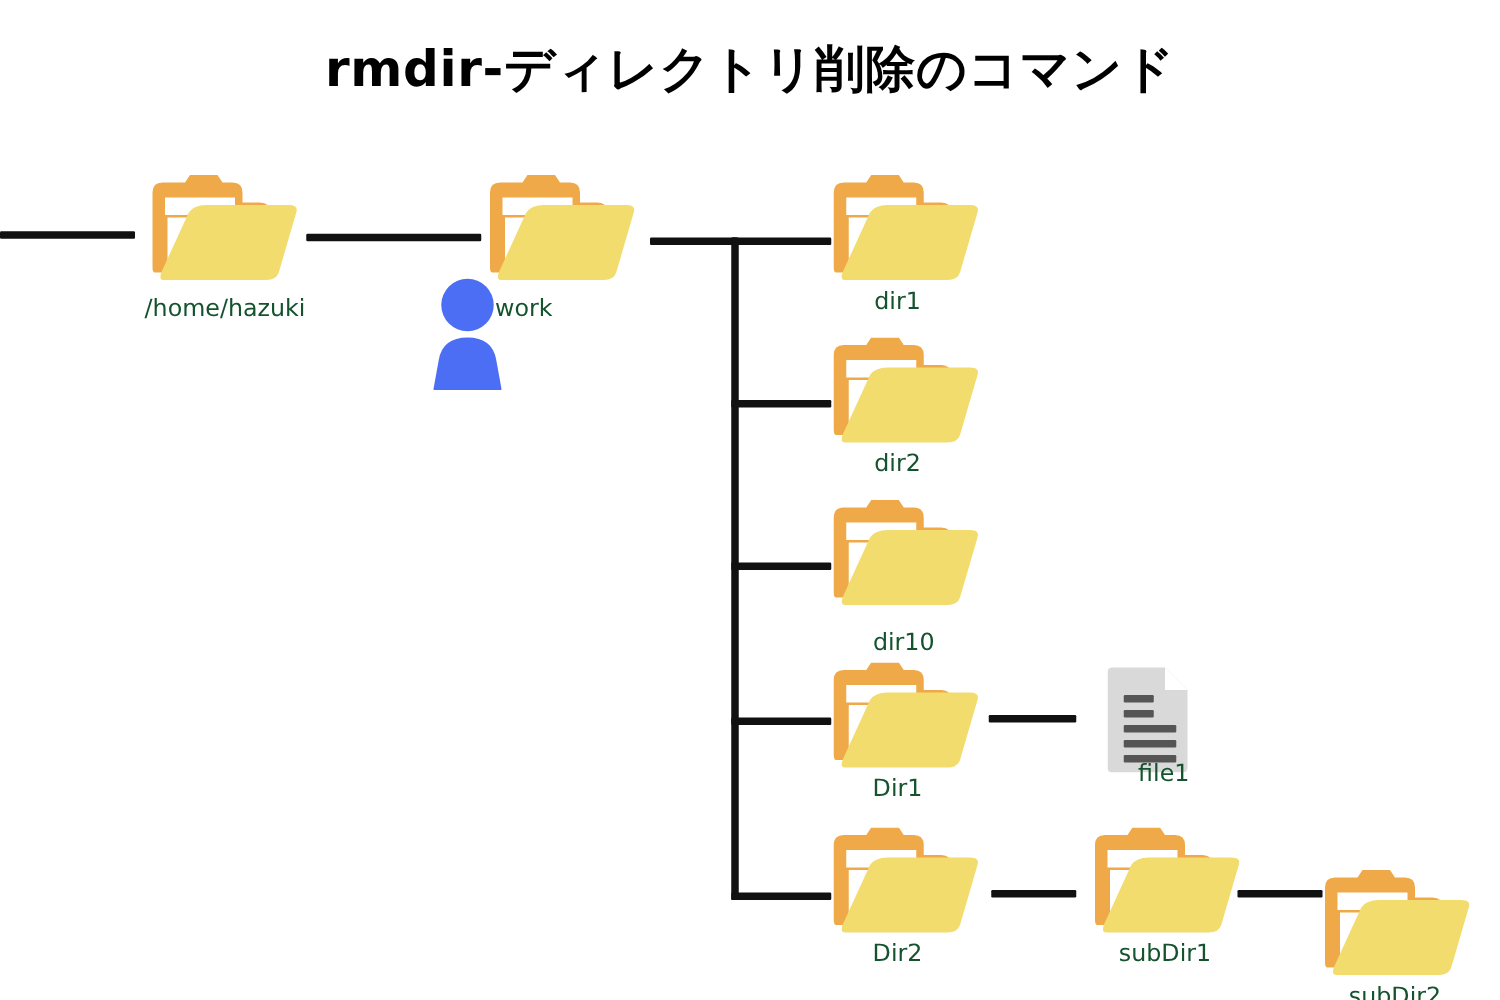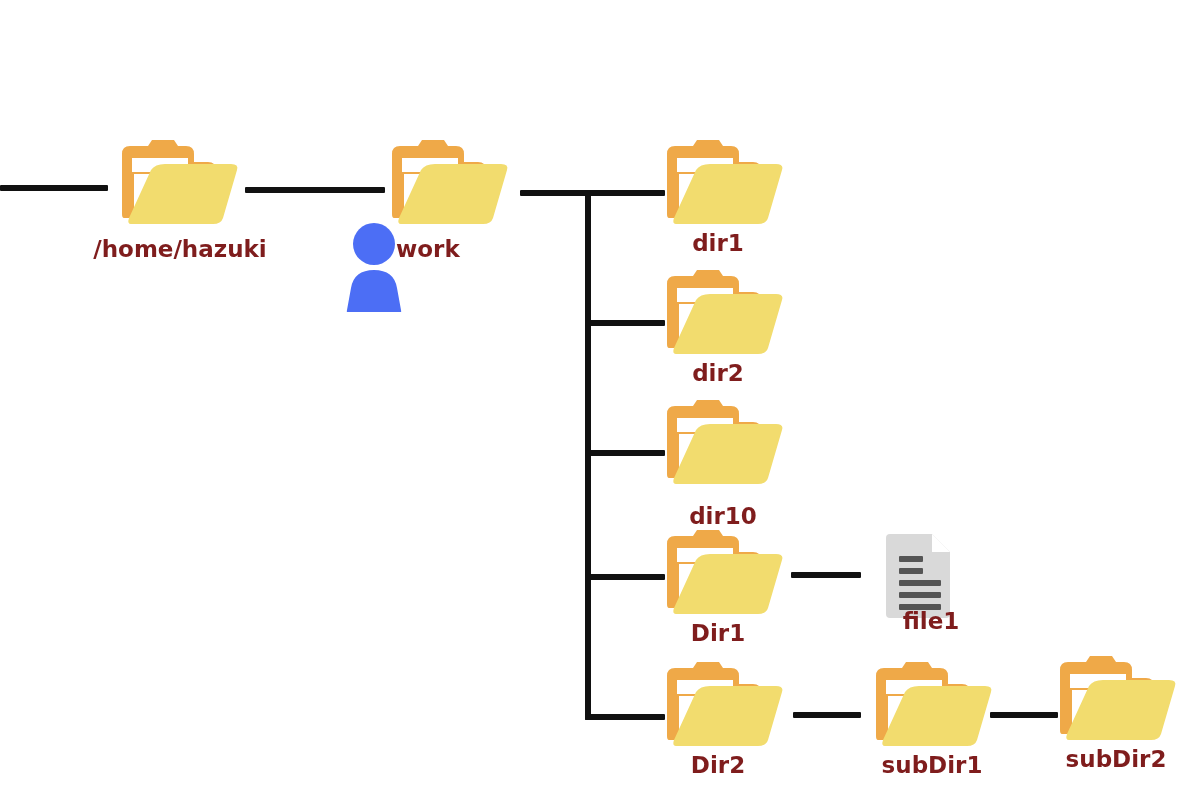--- a/index.html
+++ b/index.html
@@ -26,23 +26,23 @@
   .line{position:absolute;background:#111111;}
   .line-h{height:6px;border-radius:1px;}
   .line-v{width:6px;border-radius:1px;}
 
   
   .node{position:absolute;}
   .node .label{
     position:absolute;
     left:50%;
     transform:translateX(-50%);
-    font-size:23px;
-    font-weight:bold;
-    color:#7f1d1d;
+    font-size:19px;
+    font-weight:normal;
+    color:#14532d;
     white-space:nowrap;
   }
   .node.label-left .label{
     left:auto;right:auto;
     transform:none;
   }
 
   
   .folder-icon{display:block;}
 
@@ -50,20 +50,21 @@
   .doc-icon{display:block;}
 
   
   .person{position:absolute;}
 </style>
 </head>
 <body>
 
 <div id="stage">
 
+  <div class="title">rmdir-ディレクトリ削除のコマンド</div>
 
   <div id="edges-layer">
       <div class="line line-h" style="left: 0px; top: 185px; width: 108px; background: rgb(17, 17, 17);"></div>
       <div class="line line-h" style="left: 245px; top: 187px; width: 140px; background: rgb(17, 17, 17);"></div>
       <div class="line line-h" style="left: 520px; top: 190px; width: 70px; background: rgb(17, 17, 17);"></div>
       <div class="line line-v" style="left: 585px; top: 190px; height: 530px; background: rgb(17, 17, 17);"></div>
       <div class="line line-h" style="left: 585px; top: 190px; width: 80px; background: rgb(17, 17, 17);"></div>
       <div class="line line-h" style="left: 585px; top: 320px; width: 80px; background: rgb(17, 17, 17);"></div>
       <div class="line line-h" style="left: 585px; top: 450px; width: 80px; background: rgb(17, 17, 17);"></div>
       <div class="line line-h" style="left: 585px; top: 574px; width: 80px; background: rgb(17, 17, 17);"></div>
@@ -160,21 +161,21 @@
       <div class="node" style="left: 872px; top: 662px; width: 126px; height: 92px;">
         <div>
           <svg class="folder-icon" width="126" height="92" viewBox="0 0 126 92">
             <path d="M4 14 q0-8 8-8 h18 l4-6 h22 l4 6 h0 q0 0 0 0 h8 q8 0 8 8 v8 h14 q8 0 8 8 v14 h-12 v-10 h-70 v44 h-10 q-2 0 -2-4 z" fill="#efa948"></path>
             <path d="M14 18 h56 v14 h-56 z" fill="#ffffff"></path>
             <path d="M33 30 q4-6 14-6 h66 q8 0 6 6 l-14 48 q-2 6 -10 6 h-82 q-4 0 -2-6 z" fill="#f2dc6e"></path>
           </svg>
         </div>
         <div class="label" style="top: 90px; left: 60px; transform: translateX(-50%);">subDir1</div>
       </div>
-      <div class="node" style="left: 1056px; top: 656px; width: 126px; height: 92px;">
+      <div class="node" style="left: 1056px; top: 696px; width: 126px; height: 92px;">
         <div>
           <svg class="folder-icon" width="126" height="92" viewBox="0 0 126 92">
             <path d="M4 14 q0-8 8-8 h18 l4-6 h22 l4 6 h0 q0 0 0 0 h8 q8 0 8 8 v8 h14 q8 0 8 8 v14 h-12 v-10 h-70 v44 h-10 q-2 0 -2-4 z" fill="#efa948"></path>
             <path d="M14 18 h56 v14 h-56 z" fill="#ffffff"></path>
             <path d="M33 30 q4-6 14-6 h66 q8 0 6 6 l-14 48 q-2 6 -10 6 h-82 q-4 0 -2-6 z" fill="#f2dc6e"></path>
           </svg>
         </div>
         <div class="label" style="top: 90px; left: 60px; transform: translateX(-50%);">subDir2</div>
       </div>
     </div>

